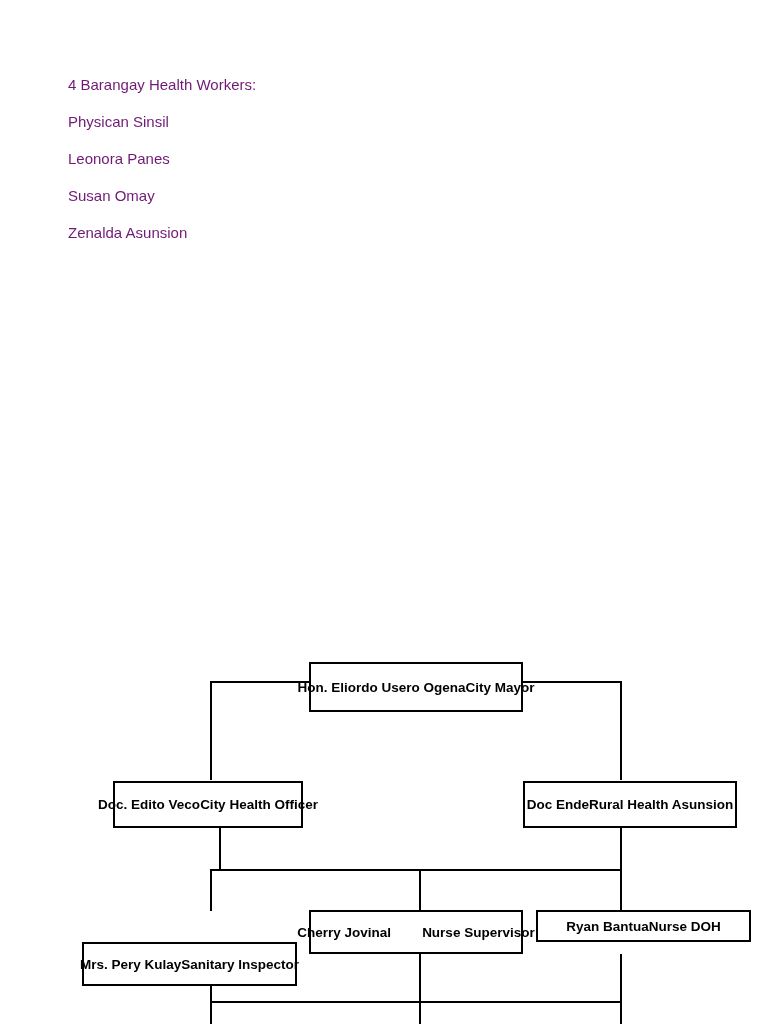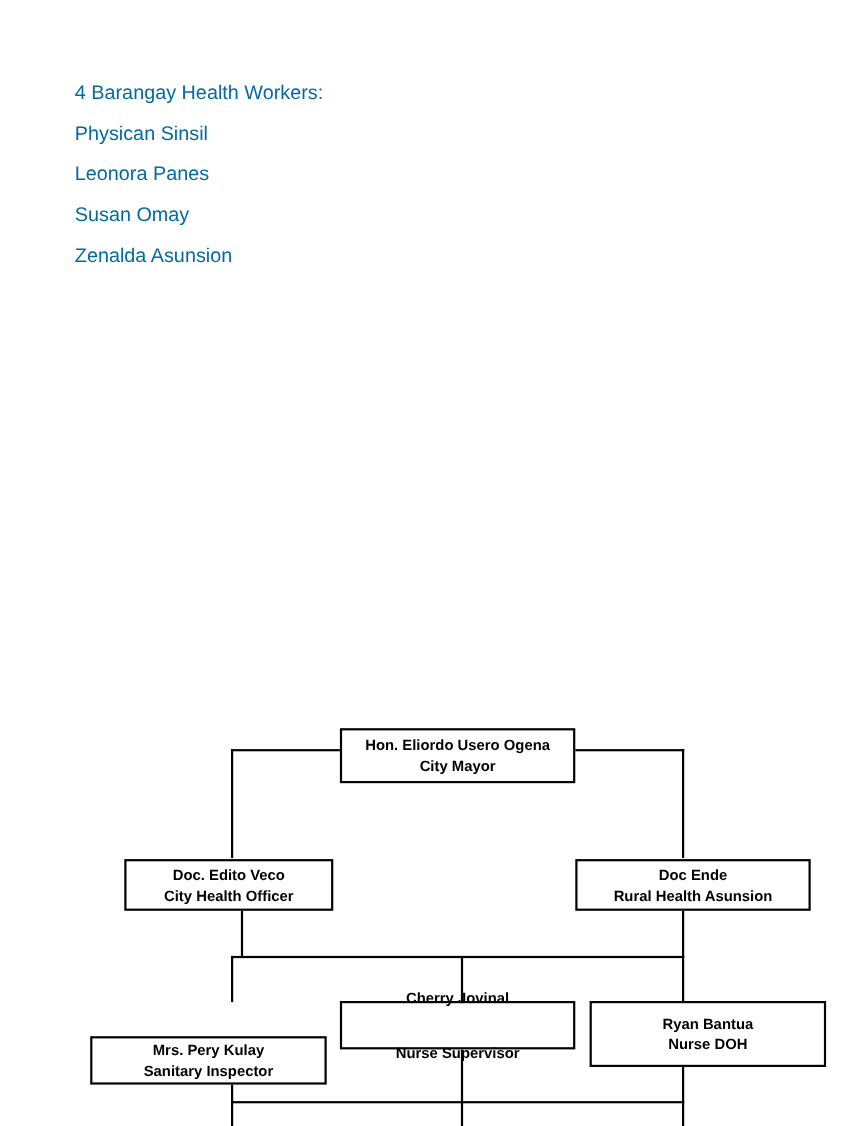--- a/index.html
+++ b/index.html
@@ -17,44 +17,44 @@
   }
 
   
   .text-block {
     position: absolute;
     left: 68px;
     top: 66px;
     width: 620px;
   }
   .text-line {
-    font-size: 18px;
+    font-size: 15px;
     line-height: 37px;
-    color: #0369a1;
+    color: #701a75;
     white-space: nowrap;
   }
 
   
   .org-chart {
     position: absolute;
     left: 0;
     top: 0;
     width: 768px;
     height: 1024px;
     pointer-events: none;
   }
   .org-chart > * { pointer-events: auto; }
 
   .node {
     position: absolute;
     box-sizing: border-box;
     border: 2px solid #000000;
     background: #ffffff;
     display: flex;
-    flex-direction: column;
+    flex-direction: row;
     align-items: center;
     justify-content: center;
     font-weight: bold;
     font-size: 13.5px;
     line-height: 19px;
     text-align: center;
     z-index: 3;
   }
   .node .ln { display: block; white-space: nowrap; }
 
@@ -118,18 +118,18 @@
   <div class="node" style="left:82px; top:910px; width:215px; height:44px;margin-top:32px;">
     <span class="ln">Mrs. Pery Kulay</span>
     <span class="ln">Sanitary Inspector</span>
   </div>
 
   <div class="node" style="left:309px; top:910px; width:214px; height:44px;gap:31px;">
     <span class="ln">Cherry Jovinal</span>
     <span class="ln">Nurse Supervisor</span>
   </div>
 
-  <div class="node" style="left:536px; top:910px; width:215px; height:60px;">
+  <div class="node" style="left:536px; top:910px; width:215px; height:32px;">
     <span class="ln">Ryan Bantua</span>
     <span class="ln">Nurse DOH</span>
   </div>
 
 </div>
 
 </body></html>

